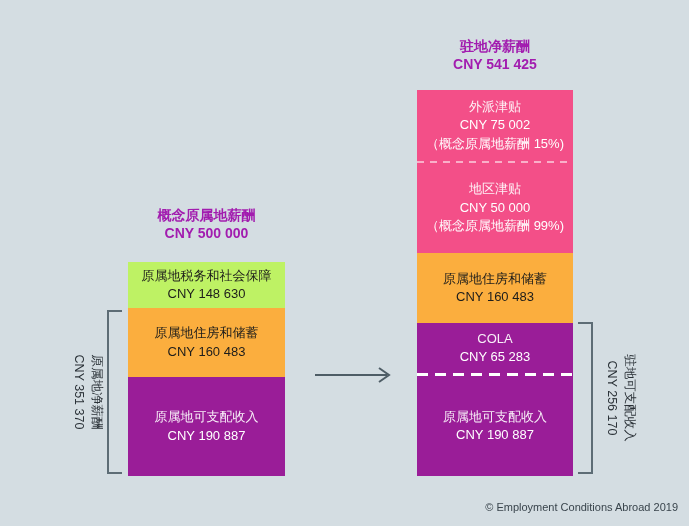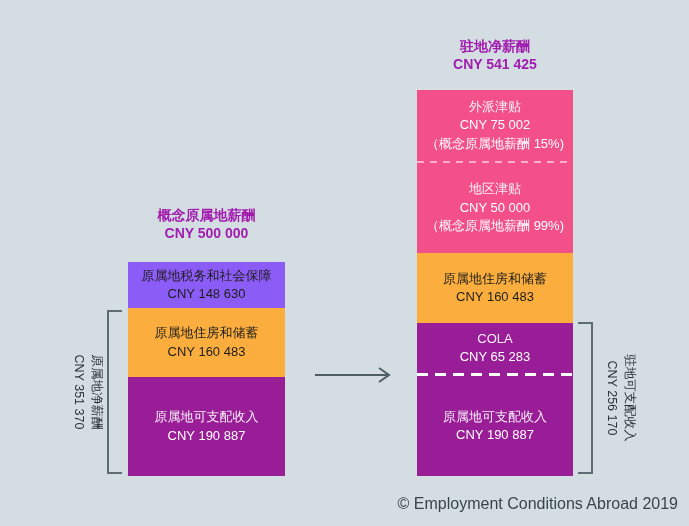--- a/index.html
+++ b/index.html
@@ -62,35 +62,35 @@
   .rot-label{
     position:absolute;width:160px;height:36px;
     text-align:center;font-size:12.5px;line-height:1.4;color:#2a3137;
     transform:rotate(90deg);
   }
   .rot-label-left{left:7px;top:374px;}
   .rot-label-right{left:540px;top:380px;}
   .arrow-svg{position:absolute;left:312px;top:365px;}
   .copyright{
     position:absolute;right:11px;bottom:13px;
-    font-size:16px;color:#39444c;
+    font-size:11px;color:#39444c;
   }
 </style>
 </head>
 <body>
 
 <div class="canvas">
 
   <div class="bar-title bar-title-left">
     <div>概念原属地薪酬</div>
     <div>CNY 500 000</div>
   </div>
 
   <div class="bar bar-left">
-    <div class="seg text-dark h46" style="background-color: #8b5cf6;">
+    <div class="seg text-dark h46" style="background-color: #bef264;">
       <div class="l1">原属地税务和社会保障</div>
       <div class="l2">CNY 148 630</div>
     </div>
     <div class="seg text-dark h69" style="background-color: rgb(251, 174, 62);">
       <div class="l1">原属地住房和储蓄</div>
       <div class="l2">CNY 160 483</div>
     </div>
     <div class="seg text-light h99" style="background-color: rgb(154, 29, 152);">
       <div class="l1">原属地可支配收入</div>
       <div class="l2">CNY 190 887</div>

